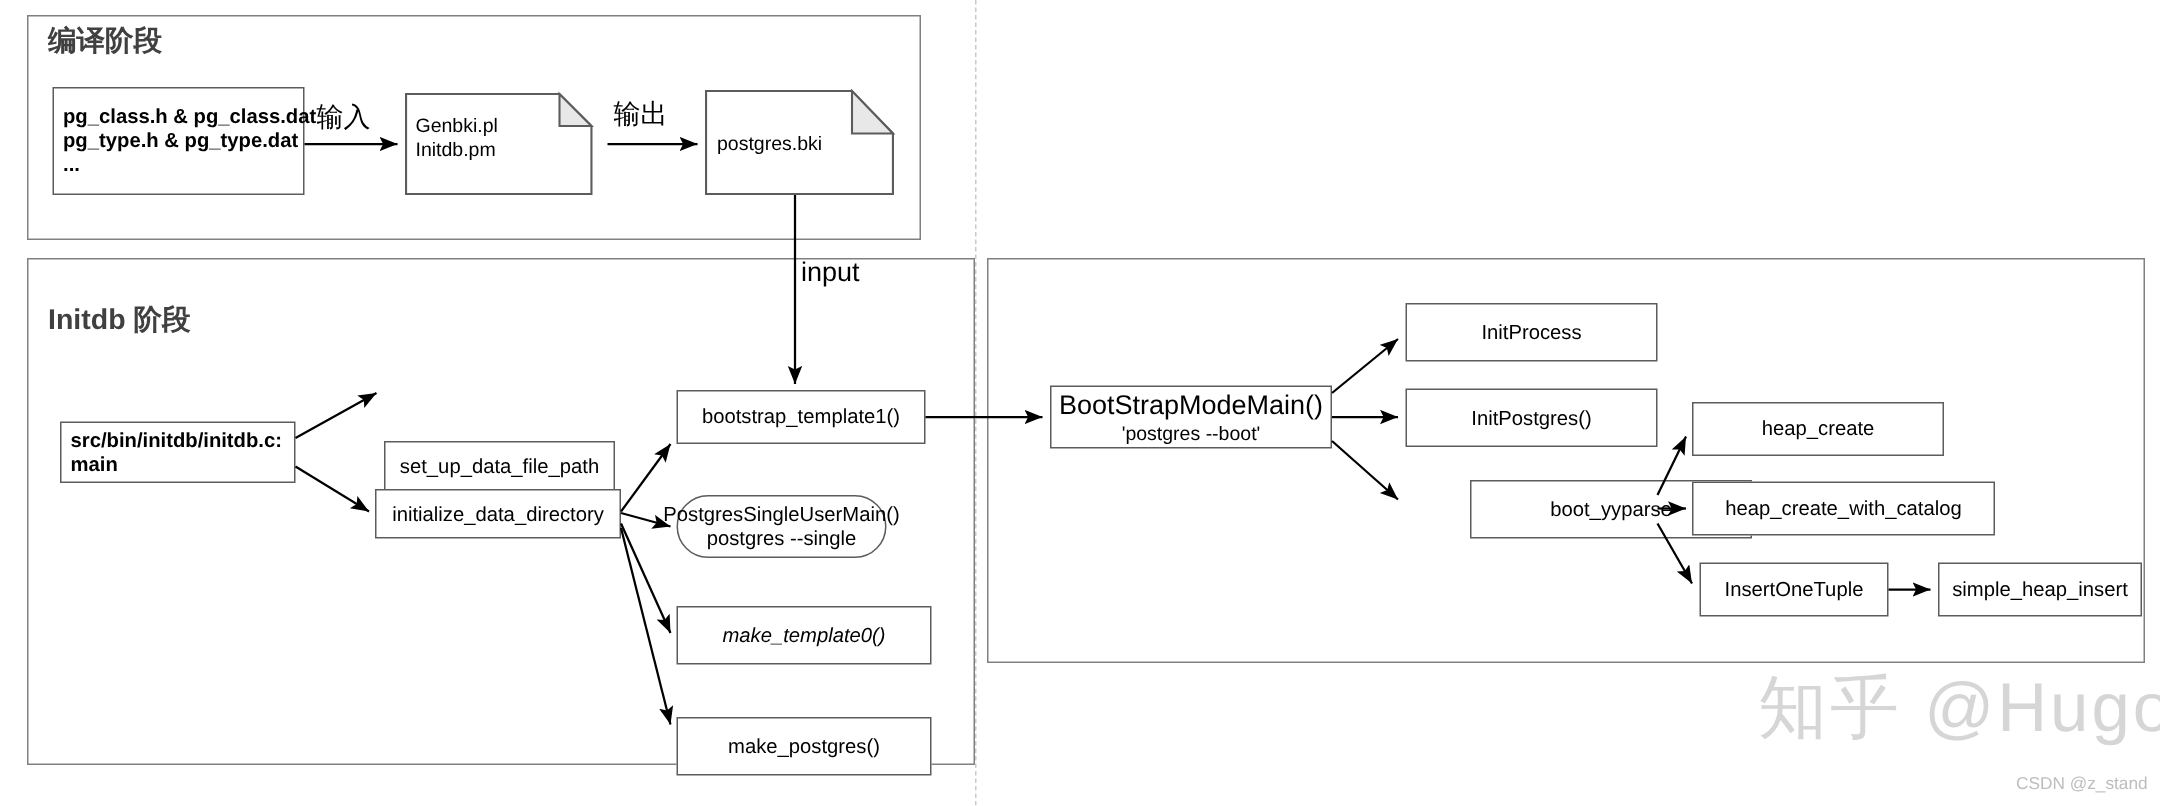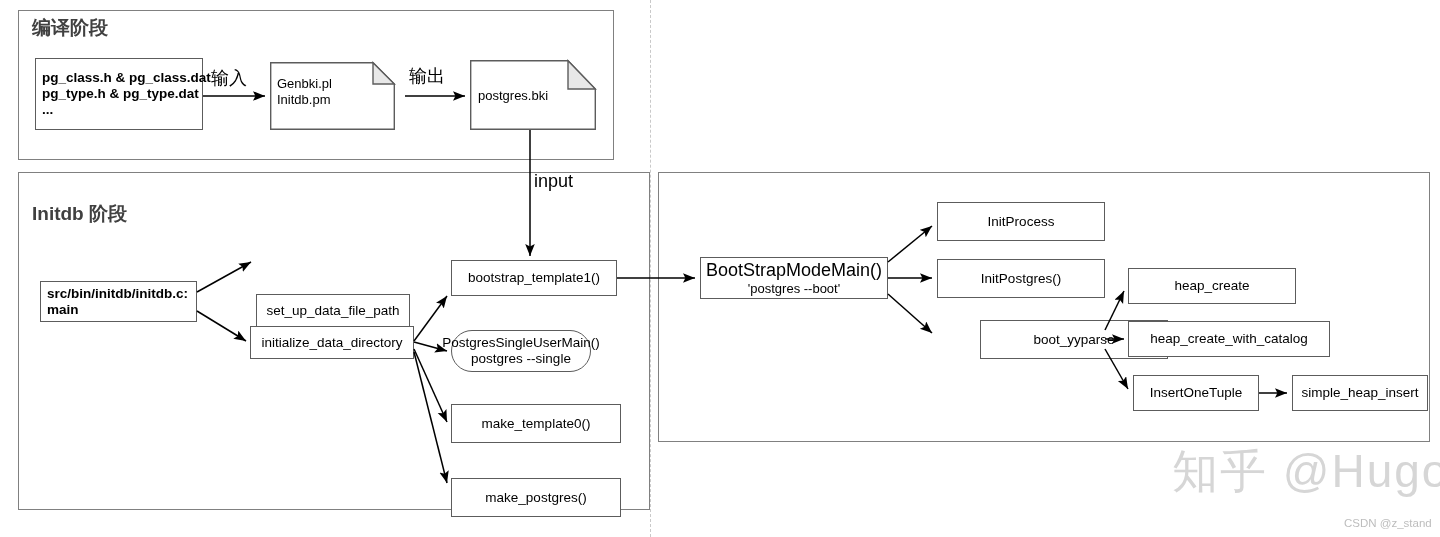--- a/index.html
+++ b/index.html
@@ -177,21 +177,21 @@
 
   <div class="node center" style="left:451px; top:260px; width:166px; height:36px;">
     <span class="l1">bootstrap_template1()</span>
   </div>
 
   <div class="node center" style="left:451px; top:330px; width:140px; height:42px;border-radius:21px;">
     <span class="l1">PostgresSingleUserMain()</span>
     <span class="l2">postgres --single</span>
   </div>
 
-  <div class="node center" style="left:451px; top:404px; width:170px; height:39px;">
+  <div class="node center" style="left:451px; top:404px; width:170px; height:39px;font-style:italic;">
     <span class="l1">make_template0()</span>
   </div>
 
   <div class="node center" style="left:451px; top:462px; width:170px; height:39px;margin-top:16px;">
     <span class="l1">make_postgres()</span>
   </div>
 
   <div class="panel" style="left:658px; top:172px; width:772px; height:270px;"></div>
 
   <div class="node center big" style="left:700px; top:257px; width:188px; height:42px;">

